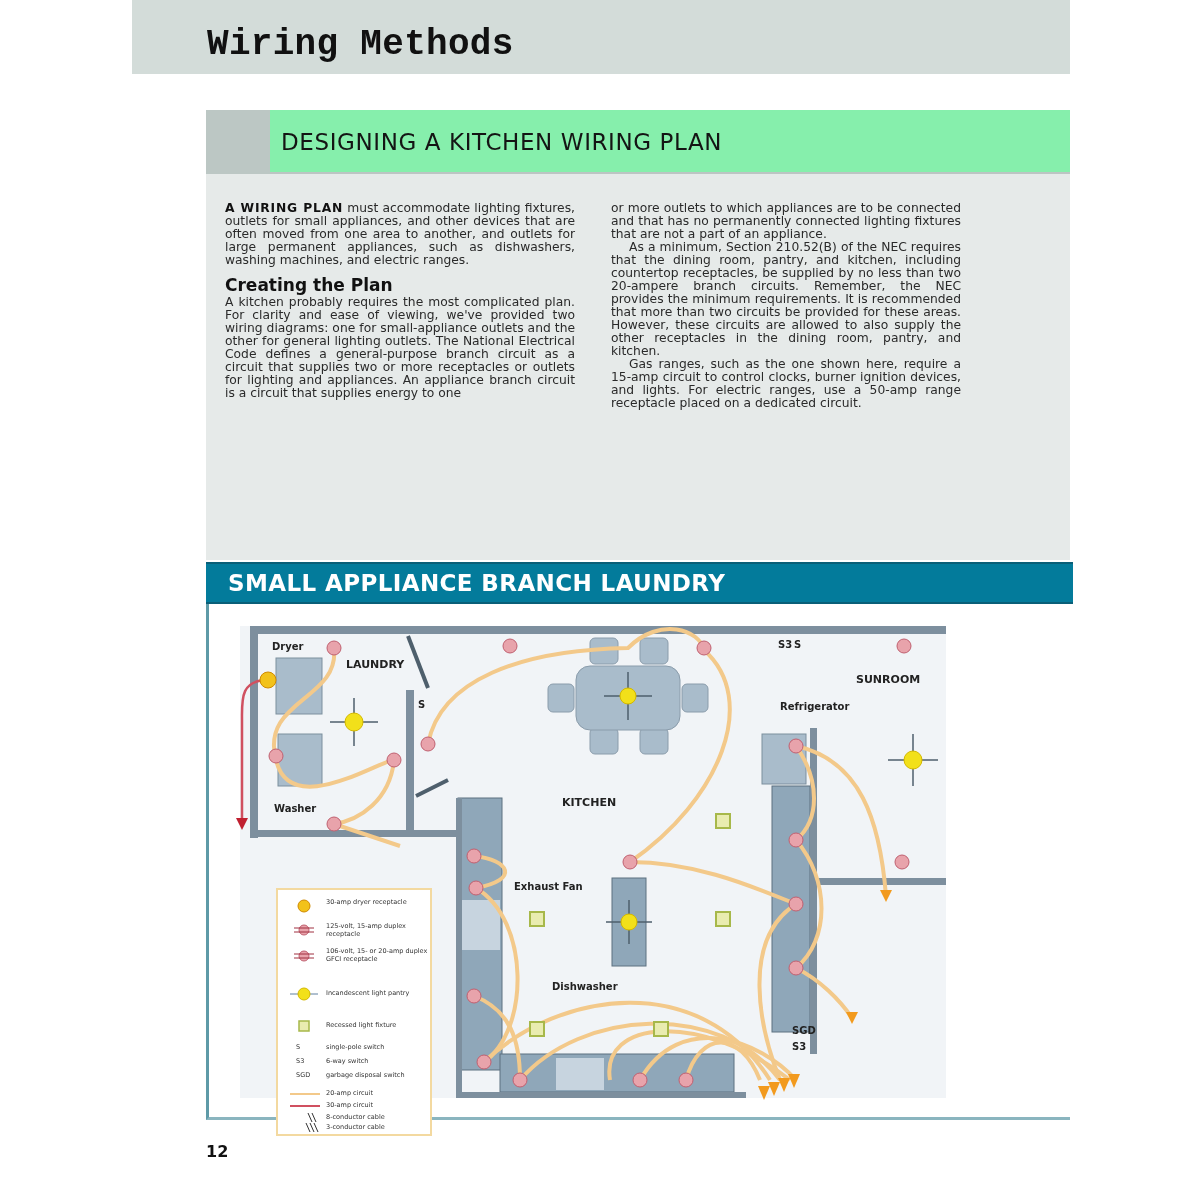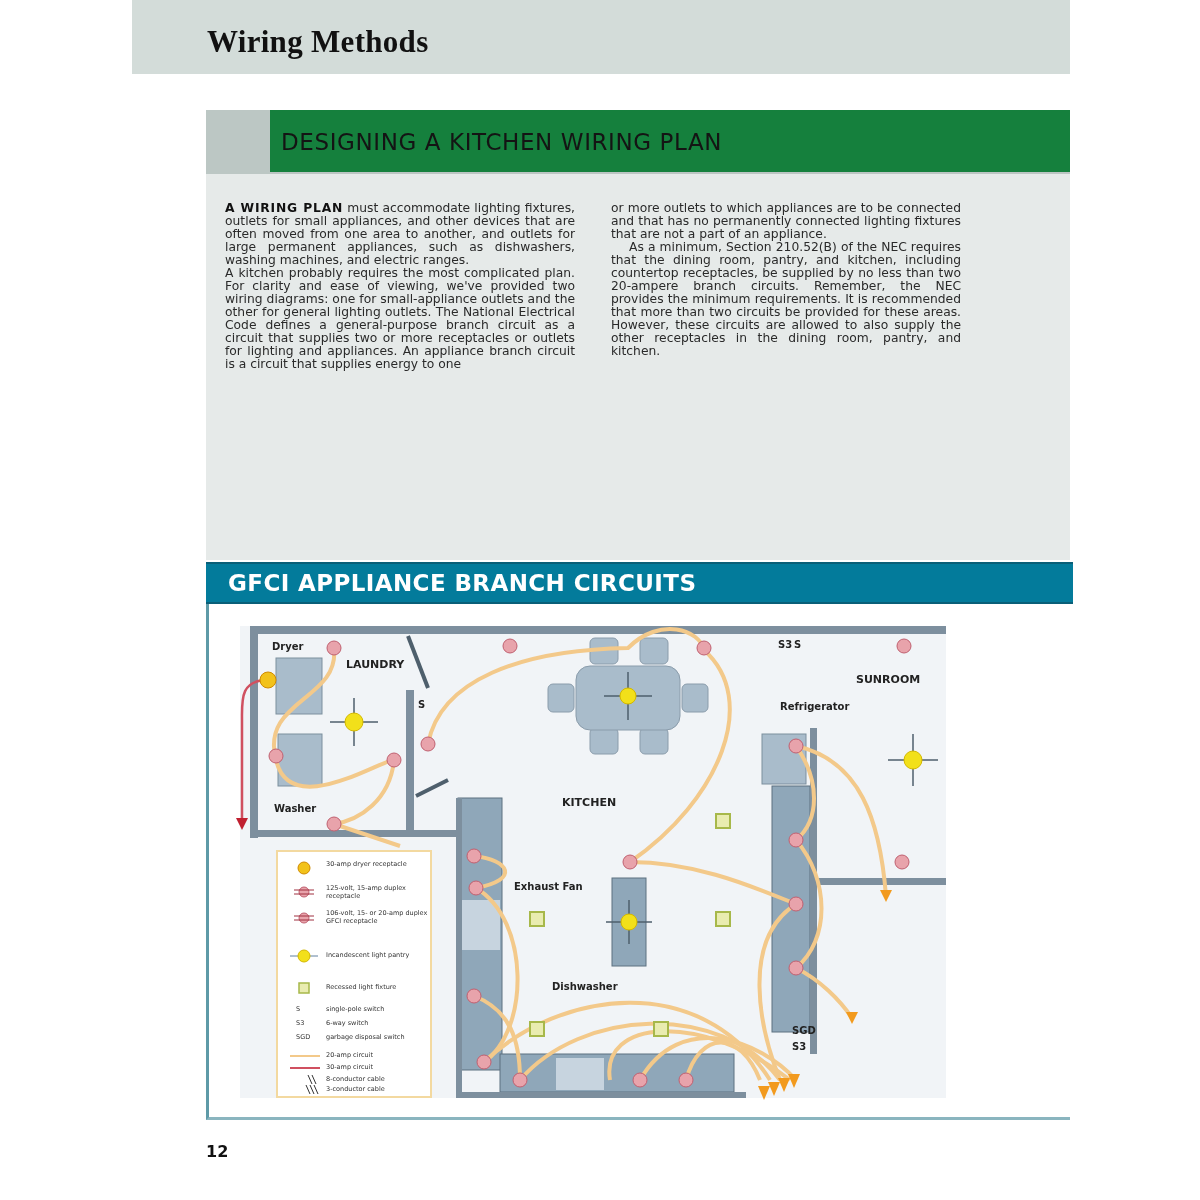--- a/index.html
+++ b/index.html
@@ -1,42 +1,42 @@
 <!DOCTYPE html>
 <html><head>
 <meta charset="utf-8">
 <style>
   * { box-sizing: border-box; margin: 0; padding: 0; }
   html, body { width: 1200px; height: 1200px; background: #ffffff; overflow: hidden; }
   body { position: relative; font-family: "Liberation Sans", sans-serif; color: #1a1a1a; }
 
   .chapter-bar { position: absolute; left: 132px; top: 0; width: 938px; height: 74px; background: #d3dcd9; }
-  .chapter-title { position: absolute; left: 75px; top: 24px; font-family: Liberation Serif, serif; font-weight: bold; font-size: 31px; color: #111; letter-spacing: 0.3px; }
+  .chapter-title { position: absolute; left: 75px; top: 24px; font-family: Liberation Mono, monospace; font-weight: bold; font-size: 36px; color: #111; letter-spacing: 0.3px; }
 
   .section-panel { position: absolute; left: 206px; top: 110px; width: 864px; height: 450px; background: #e6eae9; }
-  .section-head { position: absolute; left: 0; top: 0; width: 864px; height: 64px; background: #15803d; border-bottom: 2px solid #bcc5c3; }
+  .section-head { position: absolute; left: 0; top: 0; width: 864px; height: 64px; background: #86efac; border-bottom: 2px solid #bcc5c3; }
   .section-head-tab { position: absolute; left: 0; top: 0; width: 64px; height: 64px; background: #bcc7c4; }
   .section-title { position: absolute; left: 75px; top: 19px; font-family: "DejaVu Sans", sans-serif; font-size: 23px; letter-spacing: 0.6px; color: #141414; }
 
   .col { position: absolute; top: 92px; width: 350px; font-family: "DejaVu Sans", sans-serif; font-size: 12.3px; line-height: 13px; color: #2a2a2a; text-align: justify; }
   .col-left { left: 19px; }
   .col-right { left: 405px; }
   .lead { font-weight: bold; letter-spacing: 0.8px; color: #111; }
   .sub-head { font-family: "DejaVu Sans", sans-serif; font-weight: bold; font-size: 17px; color: #111; margin: 12px 0 4px 0; }
   .indent { text-indent: 18px; }
 
   .diagram-box { position: absolute; left: 206px; top: 562px; width: 864px; height: 558px; background: #ffffff; border-left: 3px solid #5e9aa7; border-bottom: 3px solid #8ab5bf; }
   .diagram-head { position: absolute; left: -3px; top: 0; width: 867px; height: 42px; background: #037b9b; border-top: 2px solid #0a5f78; border-bottom: 2px solid #0a5f78; }
   .diagram-title { position: absolute; left: 22px; top: 6px; font-family: "DejaVu Sans", sans-serif; font-weight: bold; font-size: 23px; color: #ffffff; letter-spacing: 0.4px; }
 
   .plan { position: absolute; left: 0; top: 0; width: 1200px; height: 1200px; pointer-events: none; }
   .plan-label { font-family: "DejaVu Sans", sans-serif; font-weight: bold; font-size: 11px; fill: #222; }
   .plan-small { font-family: "DejaVu Sans", sans-serif; font-weight: bold; font-size: 10px; fill: #222; }
 
-  .legend { position: absolute; left: 276px; top: 850px; width: 156px; height: 248px; border: 2px solid #f3d9a0; background: #ffffff; }
+  .legend { position: absolute; left: 276px; top: 888px; width: 156px; height: 248px; border: 2px solid #f3d9a0; background: #ffffff; }
   .legend-row { position: absolute; left: 0; width: 156px; height: 20px; }
   .legend-sym { position: absolute; left: 10px; width: 32px; height: 20px; }
   .legend-text { position: absolute; left: 48px; width: 104px; font-family: "DejaVu Sans", sans-serif; font-size: 6.5px; line-height: 7.5px; color: #333; }
 
   .page-number { position: absolute; left: 206px; top: 1142px; font-family: "DejaVu Sans", sans-serif; font-weight: bold; font-size: 16px; color: #111; }
 </style>
 </head>
 <body>
 
 <div class="chapter-bar">
@@ -44,32 +44,34 @@
 </div>
 
 <div class="section-panel">
   <div class="section-head">
     <div class="section-head-tab"></div>
     <div class="section-title">DESIGNING A KITCHEN WIRING PLAN</div>
   </div>
 
   <div class="col col-left">
     <p><span class="lead">A WIRING PLAN</span><span> must accommodate lighting fixtures, outlets for small appliances, and other devices that are often moved from one area to another, and outlets for large permanent appliances, such as dishwashers, washing machines, and electric ranges.</span></p>
+    <div class="sub-head">Creating the Plan</div>
     <p>A kitchen probably requires the most complicated plan. For clarity and ease of viewing, we've provided two wiring diagrams: one for small-appliance outlets and the other for general lighting outlets. The National Electrical Code defines a general-purpose branch circuit as a circuit that supplies two or more receptacles or outlets for lighting and appliances. An appliance branch circuit is a circuit that supplies energy to one</p>
   </div>
 
   <div class="col col-right">
     <p>or more outlets to which appliances are to be connected and that has no permanently connected lighting fixtures that are not a part of an appliance.</p>
     <p class="indent">As a minimum, Section 210.52(B) of the NEC requires that the dining room, pantry, and kitchen, including countertop receptacles, be supplied by no less than two 20-ampere branch circuits. Remember, the NEC provides the minimum requirements. It is recommended that more than two circuits be provided for these areas. However, these circuits are allowed to also supply the other receptacles in the dining room, pantry, and kitchen.</p>
+    <p class="indent">Gas ranges, such as the one shown here, require a 15-amp circuit to control clocks, burner ignition devices, and lights. For electric ranges, use a 50-amp range receptacle placed on a dedicated circuit.</p>
   </div>
 </div>
 
 <div class="diagram-box">
   <div class="diagram-head">
-    <div class="diagram-title">GFCI APPLIANCE BRANCH CIRCUITS</div>
+    <div class="diagram-title">SMALL APPLIANCE BRANCH LAUNDRY</div>
   </div>
 </div>
 
 <svg class="plan" viewBox="0 0 1200 1200" xmlns="http://www.w3.org/2000/svg">
 
   <rect x="240" y="626" width="706" height="472" fill="#f1f4f7"></rect>
   <rect x="250" y="626" width="696" height="8" fill="#7d8f9e"></rect>
 
   <rect x="250" y="626" width="8" height="212" fill="#7d8f9e"></rect>
   <rect x="250" y="830" width="210" height="7" fill="#7d8f9e"></rect>

